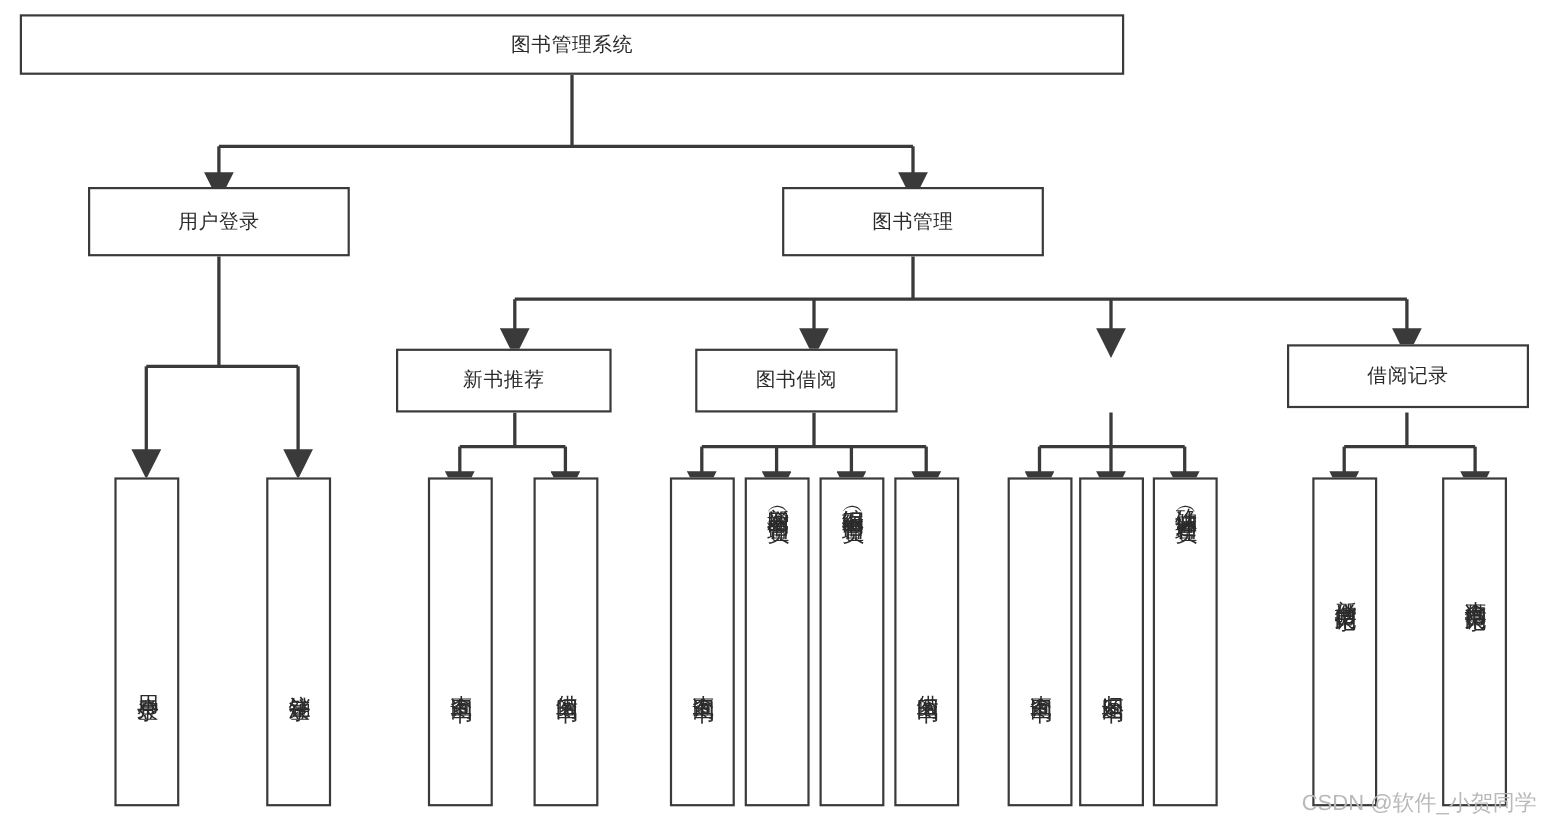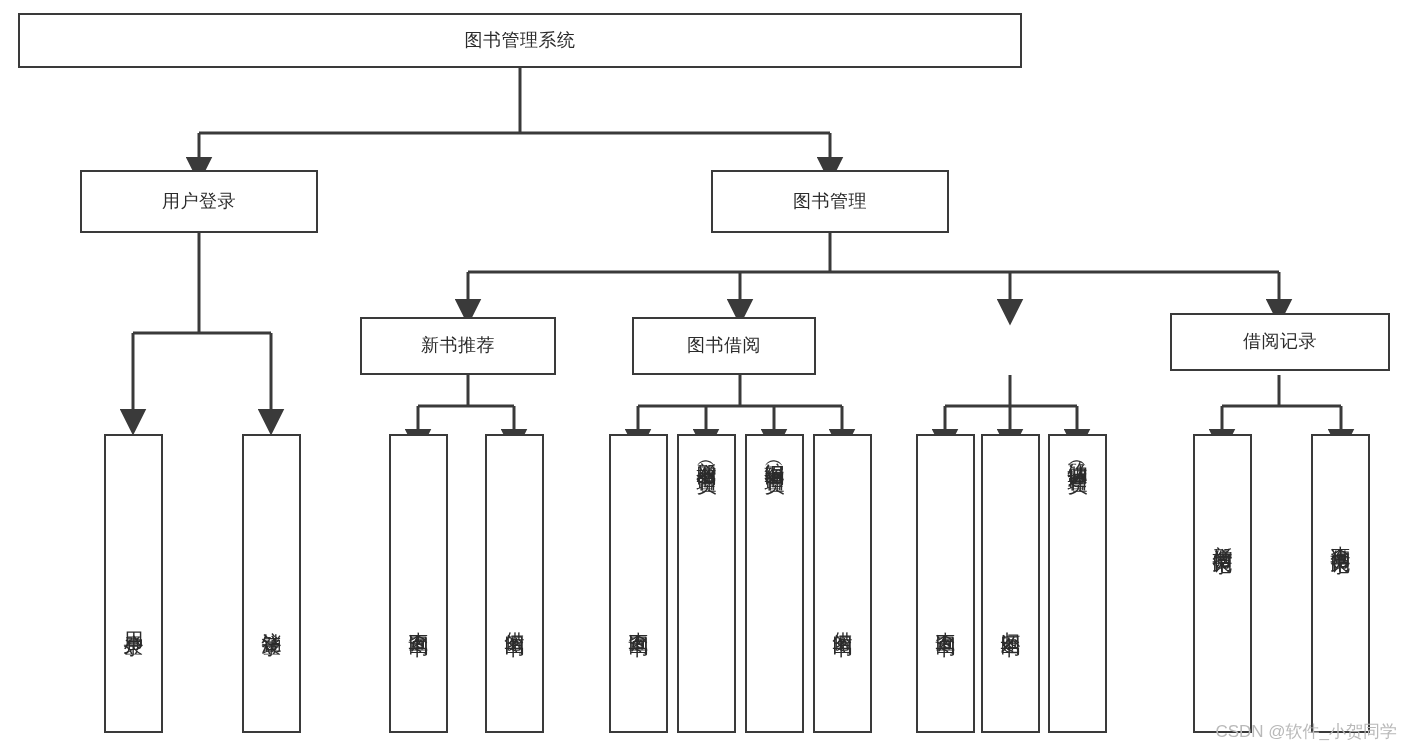--- a/index.html
+++ b/index.html
@@ -54,21 +54,21 @@
     letter-spacing: 2px;
     white-space: nowrap;
   }
   .node.leaf.mid .lbl {
     padding-top: 72px;
   }
   .watermark {
     position: absolute;
     right: 8px;
     bottom: 4px;
-    font-size: 17px;
+    font-size: 20px;
     color: #b9b9b9;
     white-space: nowrap;
   }
 </style>
 </head>
 <body>
 
 <div id="stage">
 
   <svg class="wires" viewBox="0 0 1405 747">

